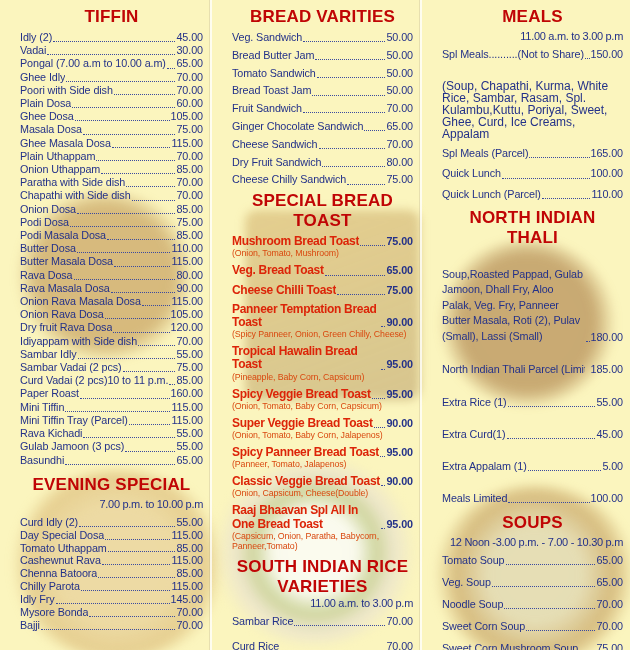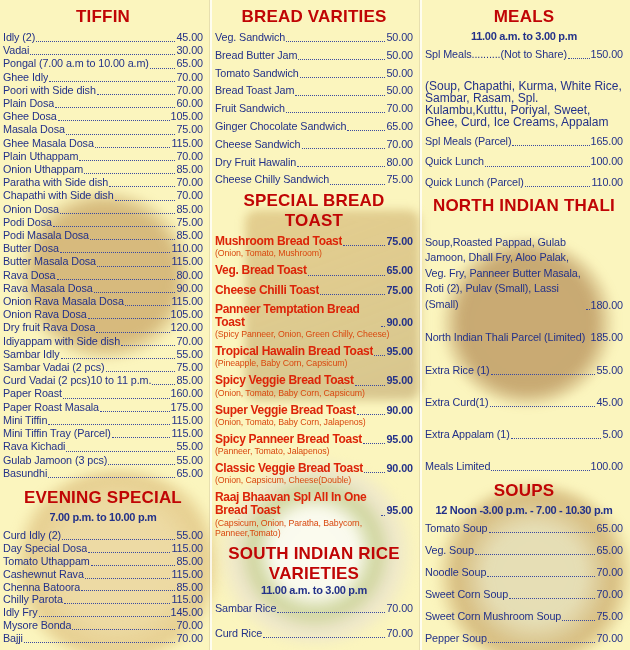--- a/index.html
+++ b/index.html
@@ -8,25 +8,25 @@
   
   .art{position:absolute;border-radius:50%;filter:blur(5px);z-index:0;}
   .art-thali1{left:15px;top:190px;width:180px;height:170px;background:radial-gradient(circle,rgba(170,115,45,.45) 0 55%,rgba(170,115,45,0) 72%);}
   .art-plate1{left:5px;top:470px;width:225px;height:190px;background:radial-gradient(circle,rgba(235,215,160,.9) 0 40%,rgba(210,170,100,.5) 60%,rgba(210,170,100,0) 72%);}
   .art-toast{left:245px;top:210px;width:175px;height:190px;border-radius:12px;background:linear-gradient(160deg,rgba(200,160,85,.45),rgba(150,110,55,.35));}
   .art-rice{left:215px;top:460px;width:200px;height:185px;background:radial-gradient(circle,rgba(250,250,240,.95) 0 30%,rgba(195,205,150,.8) 45%,rgba(235,228,205,.85) 58%,rgba(235,228,205,0) 74%);}
   .art-thali2{left:440px;top:240px;width:175px;height:165px;background:radial-gradient(circle,rgba(150,95,40,.5) 0 55%,rgba(150,95,40,0) 74%);}
   .art-soup{left:435px;top:485px;width:200px;height:180px;background:radial-gradient(circle,rgba(228,220,180,.95) 0 35%,rgba(190,150,85,.6) 58%,rgba(190,150,85,0) 75%);}
 
   .cols{position:relative;z-index:1;display:flex;height:650px;}
-  .col{width:210px;box-sizing:border-box;padding:4px 7px 0 3px;}
+  .col{width:210px;box-sizing:border-box;padding:4px 7px 0 20px;}
   .col + .col{border-left:2px solid rgba(255,255,255,.75);box-shadow:-1px 0 0 rgba(170,160,130,.25);}
 
   .sec-title{color:#C00505;text-align:center;font-size:17px;line-height:20px;font-weight:bold;margin:3px 0 4px;letter-spacing:.2px;}
-  .sub{color:#233189;text-align:center;font-size:11px;font-weight:bold;margin:-1px 0 6px;white-space:nowrap;letter-spacing:-.3px;}
+  .sub{color:#233189;text-align:right;font-size:11px;font-weight:normal;margin:-1px 0 6px;white-space:nowrap;letter-spacing:-.3px;}
   .it{margin:0;}
   .row{display:flex;align-items:flex-end;color:#233189;font-size:10.8px;line-height:13.2px;letter-spacing:-.1px;overflow:hidden;}
   .nm{white-space:nowrap;overflow:hidden;}
   .wrap .nm{white-space:normal;}
   .leader{flex:1;border-bottom:1.5px dotted #3a4aa0;margin:0 1px 2px 1px;min-width:4px;}
   .nodots .leader{visibility:hidden;}
   .pr{white-space:nowrap;}
   .note{color:#233189;font-size:12px;line-height:12px;margin:19px 0 7px;}
   .desc{color:#D9480F;font-size:8.8px;line-height:10px;margin:0 0 5px;letter-spacing:-.1px;}
 
@@ -250,27 +250,20 @@
           </div>
           <div class="it">
             <div class="row">
               <span class="nm">Paper Roast</span>
               <span class="leader"></span>
               <span class="pr">160.00</span>
             </div>
           </div>
           <div class="it">
             <div class="row">
-              <span class="nm">Paper Roast  Masala</span>
-              <span class="leader"></span>
-              <span class="pr">175.00</span>
-            </div>
-          </div>
-          <div class="it">
-            <div class="row">
               <span class="nm">Mini Tiffin</span>
               <span class="leader"></span>
               <span class="pr">115.00</span>
             </div>
           </div>
           <div class="it">
             <div class="row">
               <span class="nm">Mini Tiffin Tray (Parcel)</span>
               <span class="leader"></span>
               <span class="pr">115.00</span>
@@ -413,21 +406,21 @@
           </div>
           <div class="it">
             <div class="row">
               <span class="nm">Cheese Sandwich</span>
               <span class="leader"></span>
               <span class="pr">70.00</span>
             </div>
           </div>
           <div class="it">
             <div class="row">
-              <span class="nm">Dry Fruit Hawalin</span>
+              <span class="nm">Dry Fruit Sandwich</span>
               <span class="leader"></span>
               <span class="pr">80.00</span>
             </div>
           </div>
           <div class="it">
             <div class="row">
               <span class="nm">Cheese Chilly Sandwich</span>
               <span class="leader"></span>
               <span class="pr">75.00</span>
             </div>

